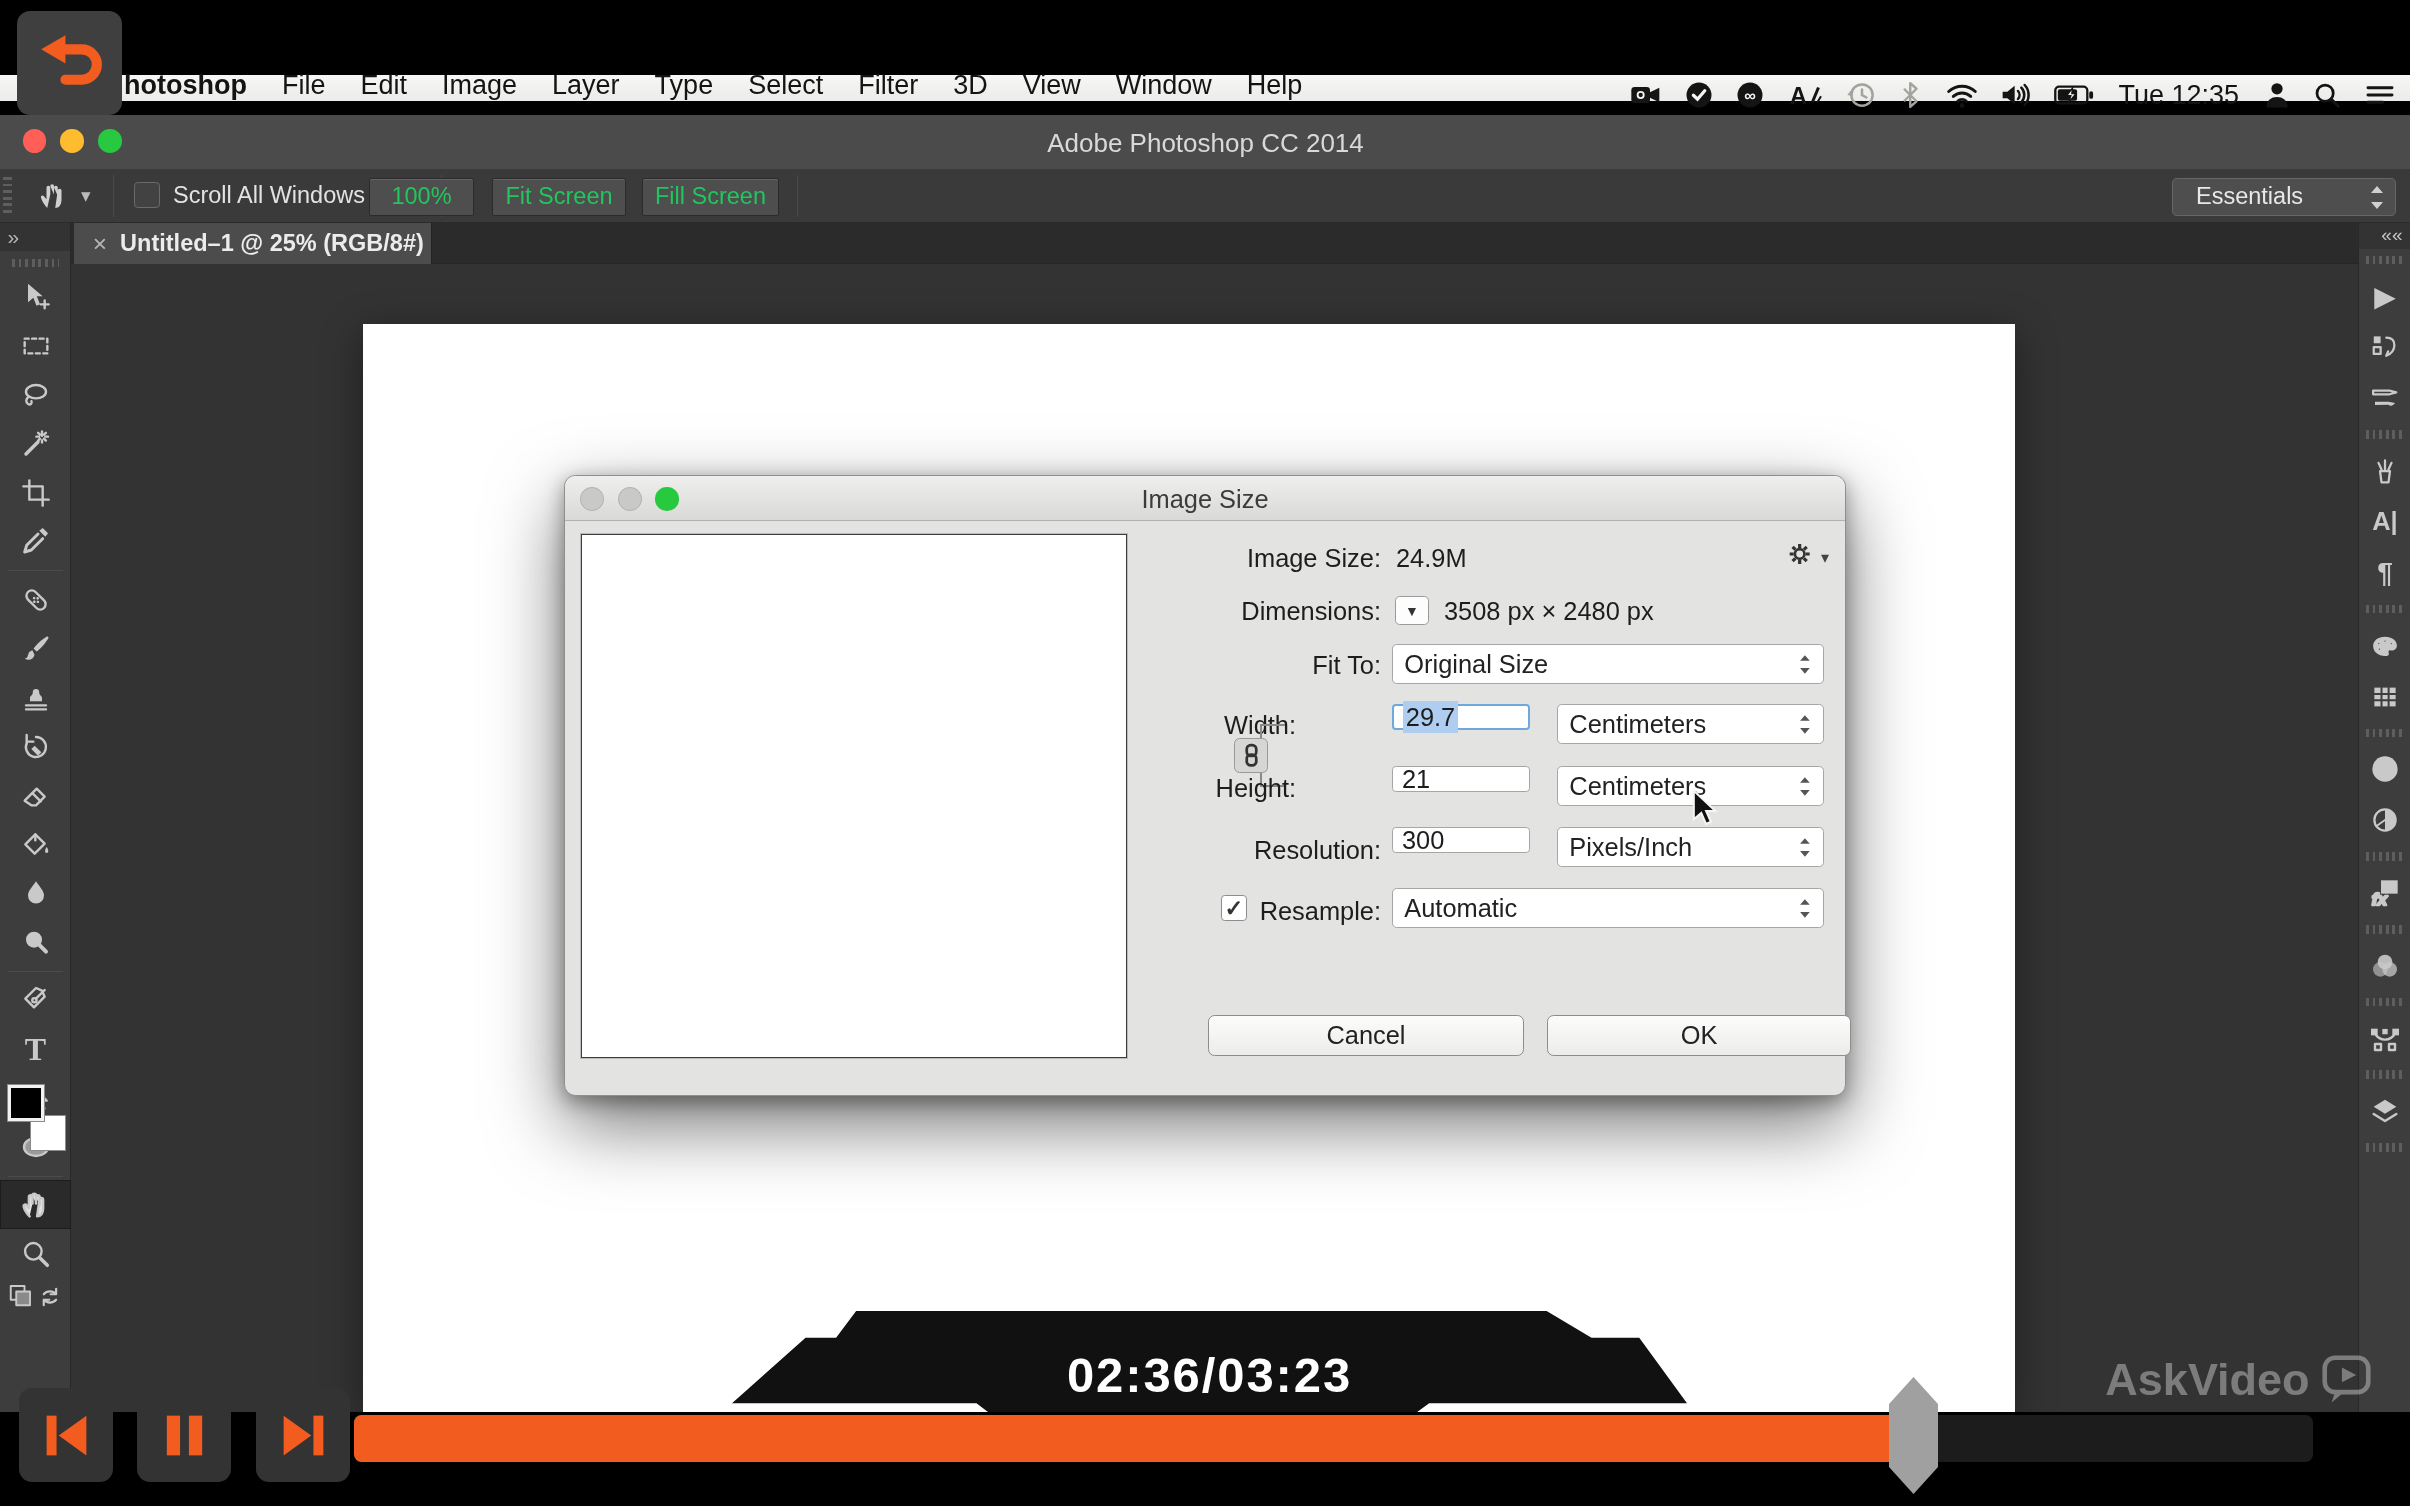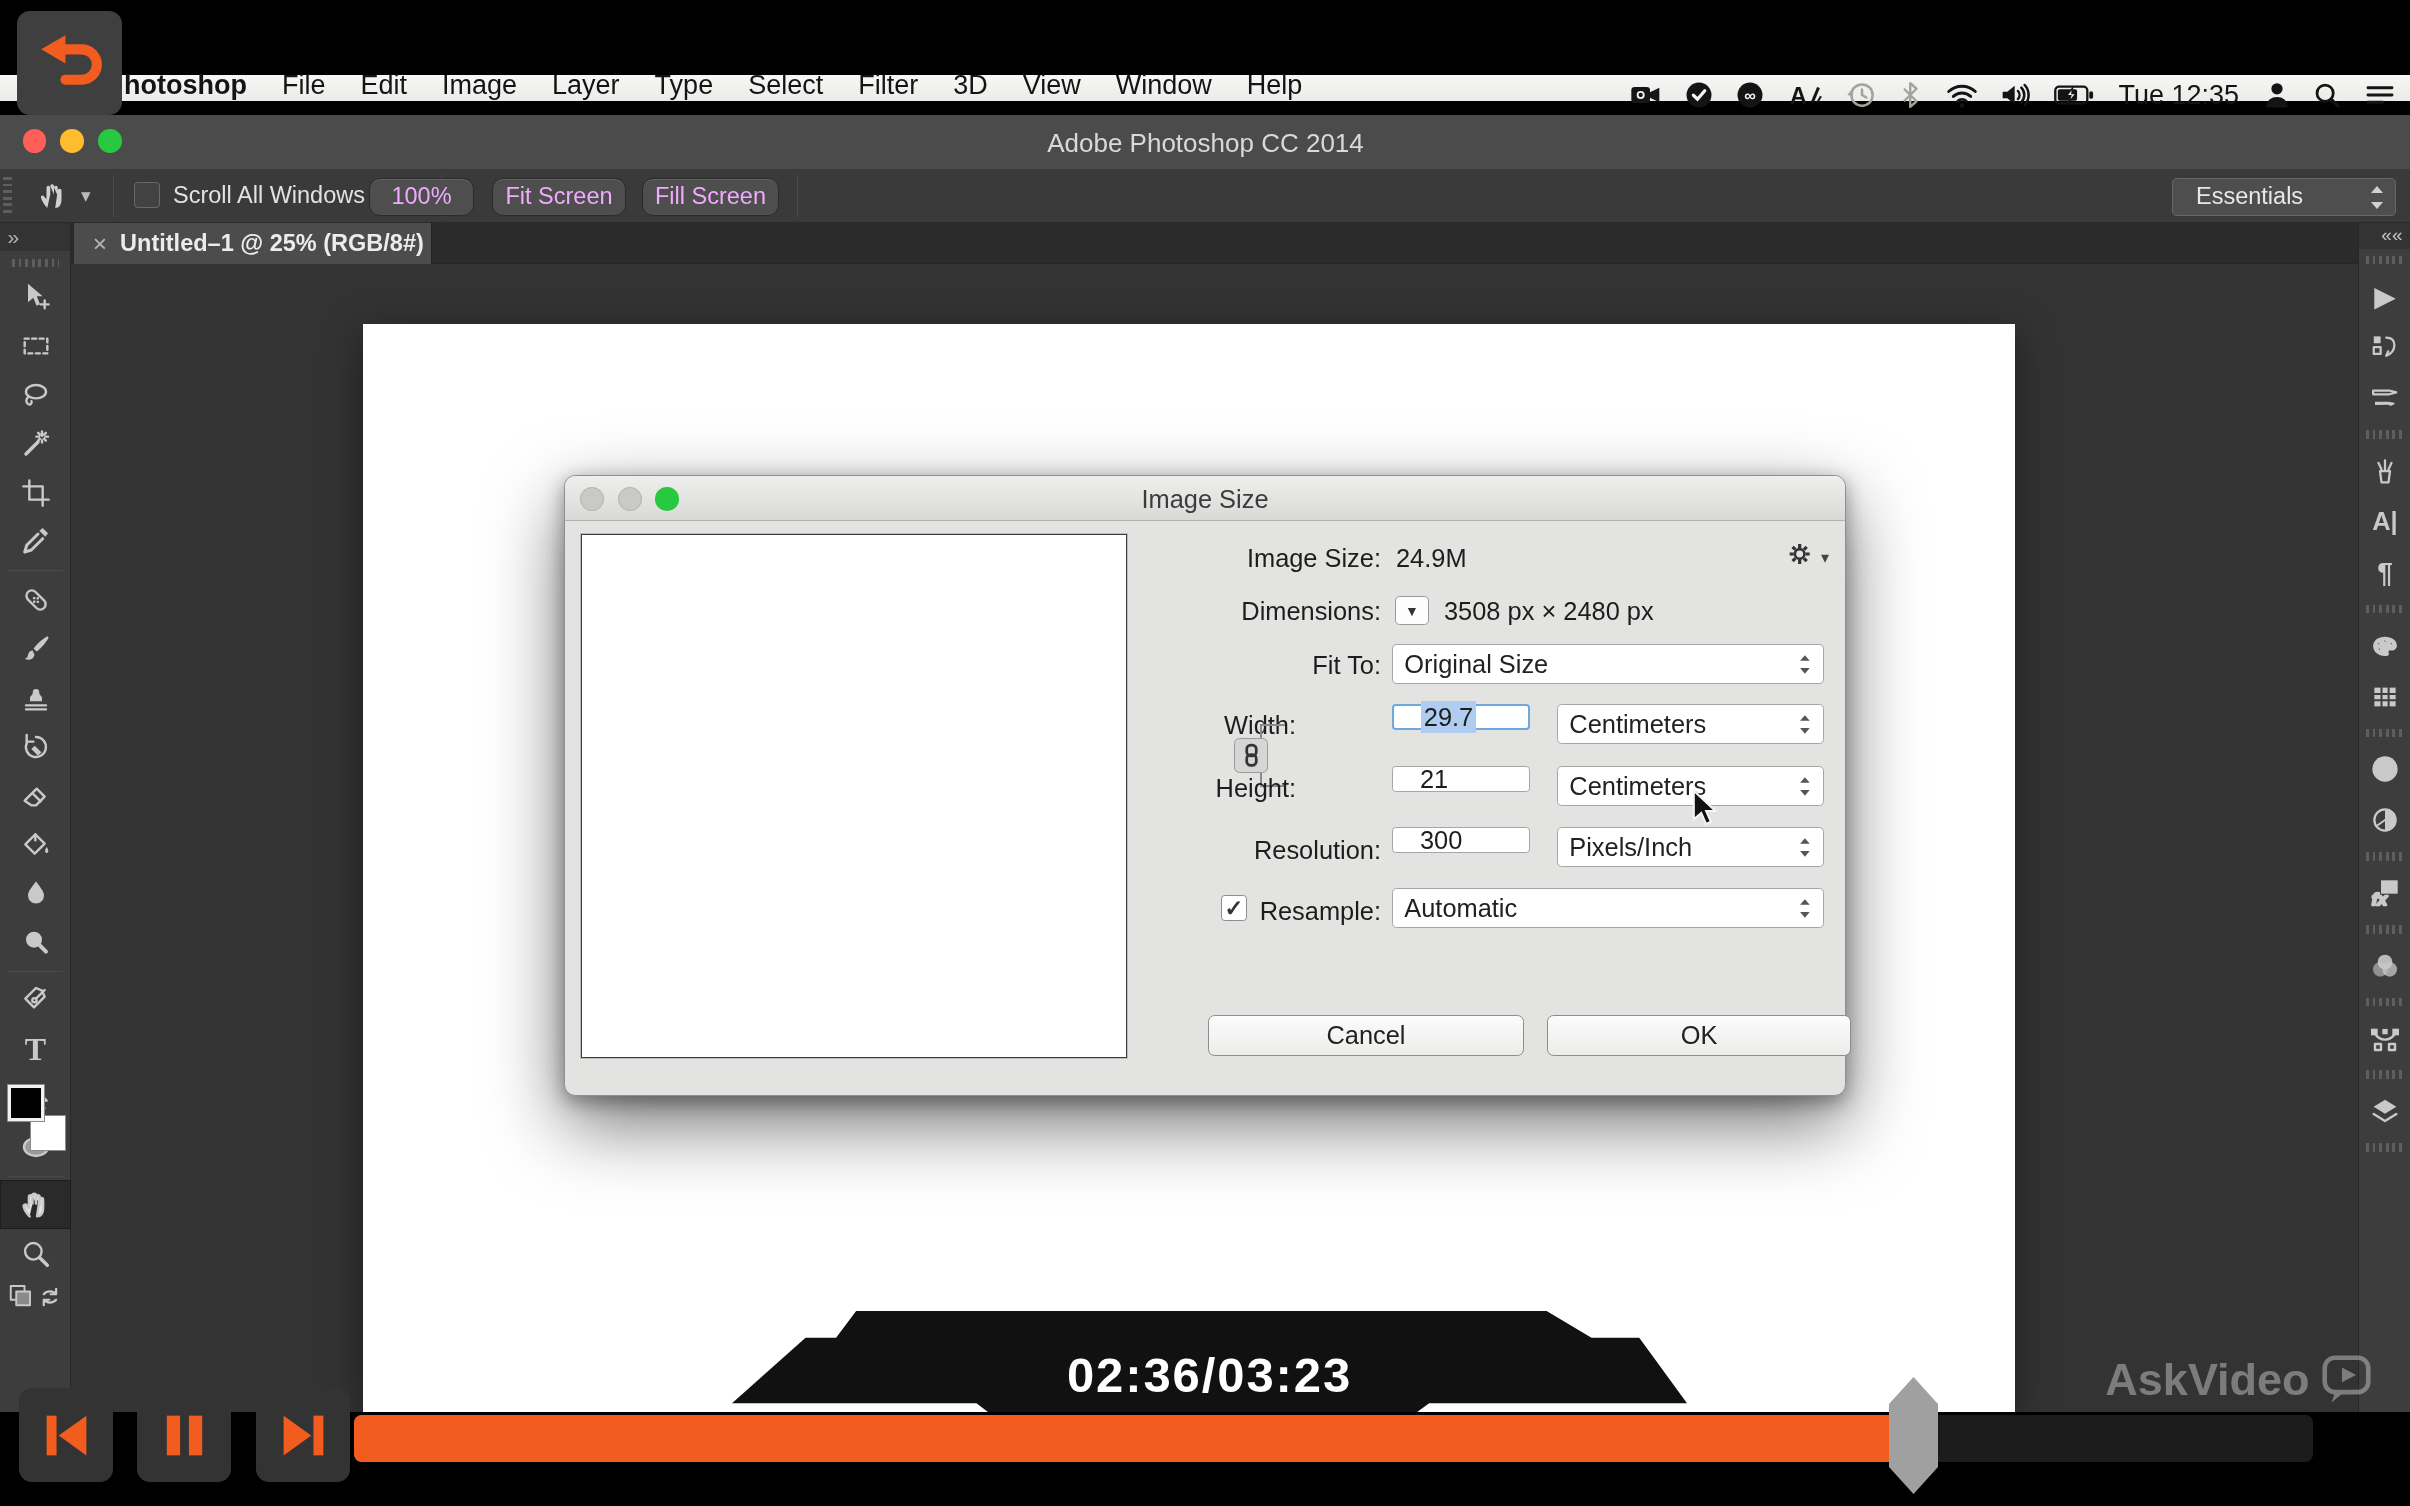--- a/index.html
+++ b/index.html
@@ -31,22 +31,22 @@
   .light { position:absolute; top:14px; width:23.5px; height:23.5px; border-radius:50%; }
 
   #optionsbar { position:absolute; left:0; top:169px; width:2411px; height:54px;
                 background:#3a3a3a; border-bottom:0.9px solid #2a2a2a; z-index:3;
                 color:#e2e2e2; font-size:23.5px; }
   .grip-v { position:absolute; left:2.8px; top:7.5px; width:9.4px; height:38px;
             background:repeating-linear-gradient(#5e5e5e 0 2.8px, transparent 2.8px 6.6px); }
   .opt-divider { position:absolute; top:5.6px; width:0.9px; height:42px; background:#2c2c2c;
                  border-right:0.9px solid #4a4a4a; }
   .opt-btn { position:absolute; top:8.5px; height:38px; background:#4e4e4e;
-             border:0.9px solid #2b2b2b; box-shadow:inset 0 0.9px 0 #646464; border-radius:11px;
-             color:#f0abfc; font-size:23.5px; display:flex; align-items:center;
+             border:0.9px solid #2b2b2b; box-shadow:inset 0 0.9px 0 #646464; border-radius:2px;
+             color:#22c55e; font-size:23.5px; display:flex; align-items:center;
              justify-content:center; }
   #opt-checkbox { position:absolute; left:134px; top:13px; width:26px; height:26px;
                   background:#424242; border:0.9px solid #6a6a6a; border-radius:3.8px; }
   #workspace-dd { position:absolute; right:15px; top:8.5px; width:224px; height:38px;
                   background:#4e4e4e; border:0.9px solid #666; border-radius:4.7px;
                   display:flex; align-items:center; padding-left:23px; color:#e8e8e8; }
 
   .stepper { width:15px; height:22.6px; position:relative; }
   .stepper:before, .stepper:after { content:""; position:absolute; left:1.9px;
       border-left:6.6px solid transparent; border-right:6.6px solid transparent; }
@@ -108,21 +108,21 @@
                   background:linear-gradient(#efefed,#d9d9d7); border-bottom:0.9px solid #b2b2b2;
                   border-radius:10.4px 10.4px 0 0; }
   #dlg-titlebar .title { position:absolute; left:0; right:0; top:8.5px; text-align:center;
                          color:#3c3c3c; font-size:25.4px; }
   #dlg-preview { position:absolute; left:16px; top:58px; width:546px; height:524px;
                  background:#fff; border:1.9px solid #3c3c3c; outline:0.9px solid #bbb; }
   .dlg-label { position:absolute; width:292px; text-align:right; }
   .dlg-value { position:absolute; }
   .field { position:absolute; width:138px; height:26px; background:#fff;
            border:1.9px solid #a6a6a6; border-radius:3.8px; font-size:25.4px;
-           display:flex; align-items:center; padding-left:27px; }
+           display:flex; align-items:center; padding-left:9px; }
   .field.focused { border:2.8px solid #6fa8dc; }
   .field .sel { background:#aecdf0; padding:1.9px 2.8px; }
   .dd { position:absolute; height:40px; background:#fff; border:1.9px solid #a6a6a6;
         border-radius:4.7px; display:flex; align-items:center; padding:0 11.3px;
         justify-content:space-between; font-size:25.4px; color:#222; }
   .dd .stepper { color:#555; transform:scale(.8); }
   .dlg-btn { position:absolute; top:539px; height:41px; background:linear-gradient(#fcfcfc,#ececea);
              border:1.9px solid #8d8d8d; border-radius:6.6px; display:flex; align-items:center;
              justify-content:center; font-size:25.4px; color:#222; }
   #dim-disclosure { position:absolute; left:830px; top:120px; width:34px; height:29px;

